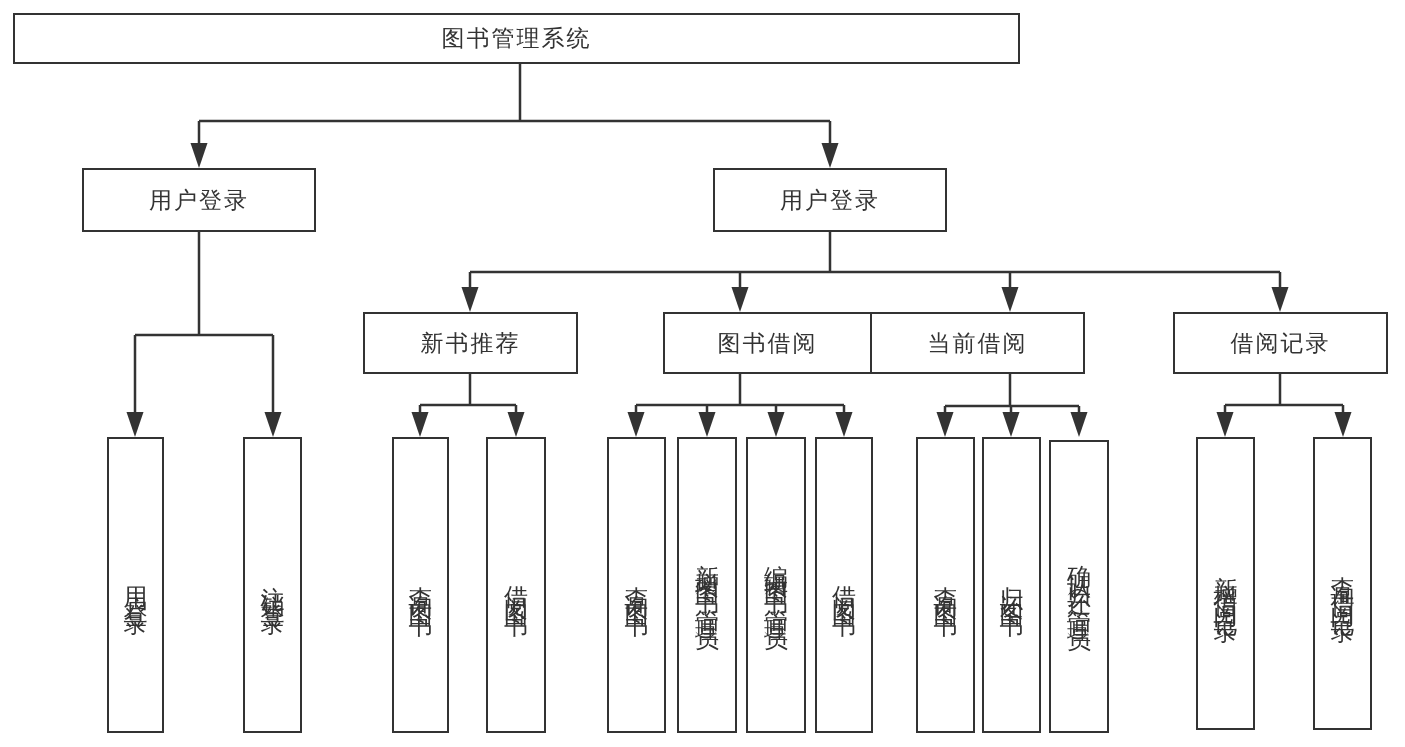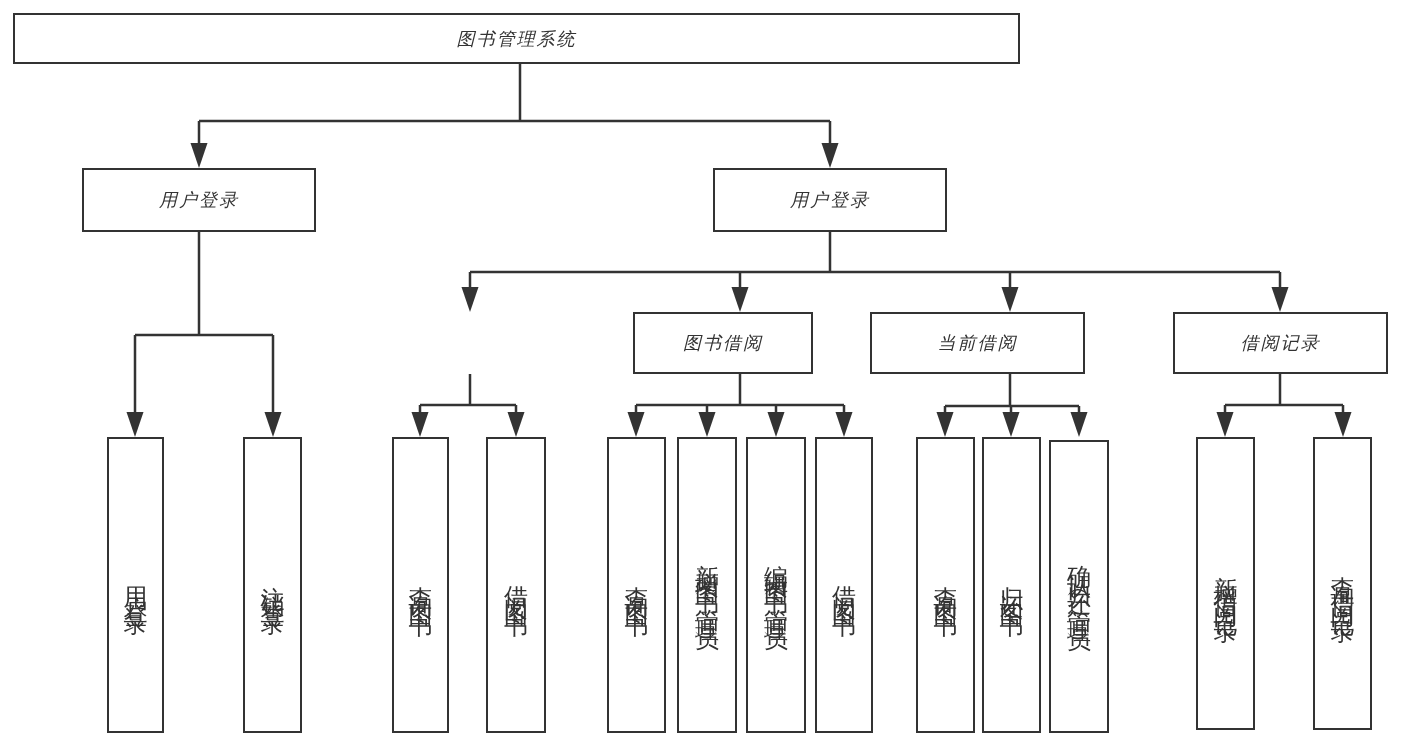--- a/index.html
+++ b/index.html
@@ -31,24 +31,23 @@
     position: absolute;
     box-sizing: border-box;
     background: var(--background);
     border: 2.5px solid var(--border);
     display: flex;
     align-items: center;
     justify-content: center;
     color: var(--text);
   }
   .h-label {
-    font-size: 18px;
+    font-size: 23px;
     letter-spacing: 2px;
     white-space: nowrap;
-    font-style: italic;
   }
   .v-label {
     writing-mode: vertical-rl;
     text-orientation: mixed;
     font-size: 24px;
     letter-spacing: 9px;
     line-height: 1;
     white-space: nowrap;
   }
   .watermark {
@@ -119,21 +118,24 @@
     <span class="h-label">图书管理系统</span>
   </div>
 
   <div class="node" style="left:82px; top:168px; width:234px; height:64px;">
     <span class="h-label">用户登录</span>
   </div>
   <div class="node" style="left:713px; top:168px; width:234px; height:64px;">
     <span class="h-label">用户登录</span>
   </div>
 
-  <div class="node" style="left:633px; top:312px; width:180px; height:62px;text-align:right;">
+  <div class="node" style="left:363px; top:312px; width:215px; height:62px;">
+    <span class="h-label">新书推荐</span>
+  </div>
+  <div class="node" style="left:663px; top:312px; width:209px; height:62px;text-align:right;">
     <span class="h-label">图书借阅</span>
   </div>
   <div class="node" style="left:870px; top:312px; width:215px; height:62px;">
     <span class="h-label">当前借阅</span>
   </div>
   <div class="node" style="left:1173px; top:312px; width:215px; height:62px;">
     <span class="h-label">借阅记录</span>
   </div>
 
   <div class="node" style="left:107px; top:437px; width:57px; height:296px;">

